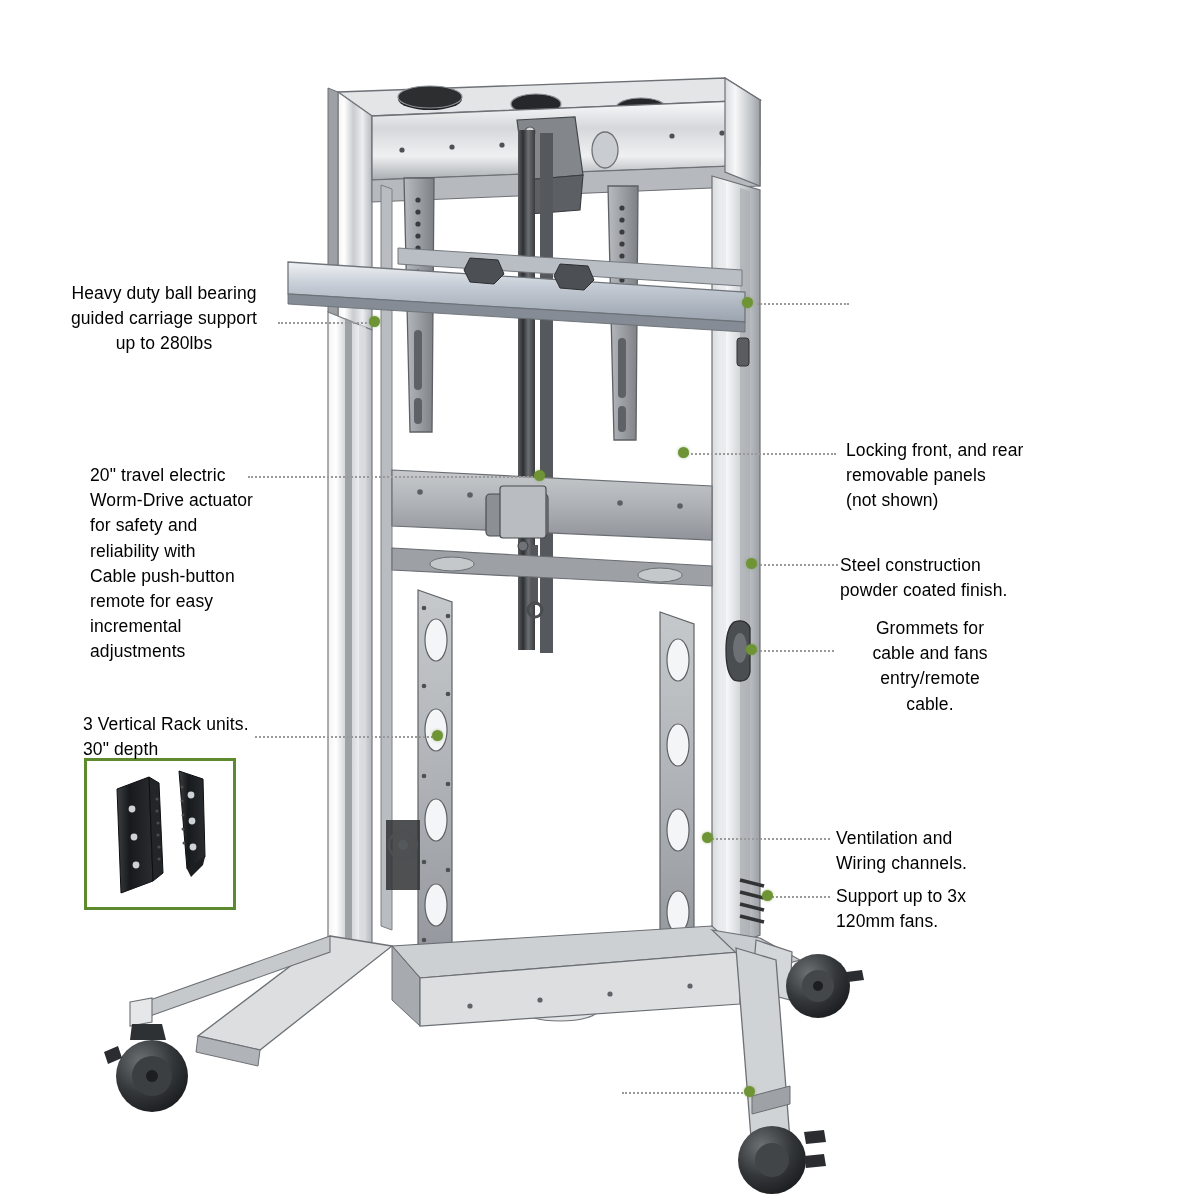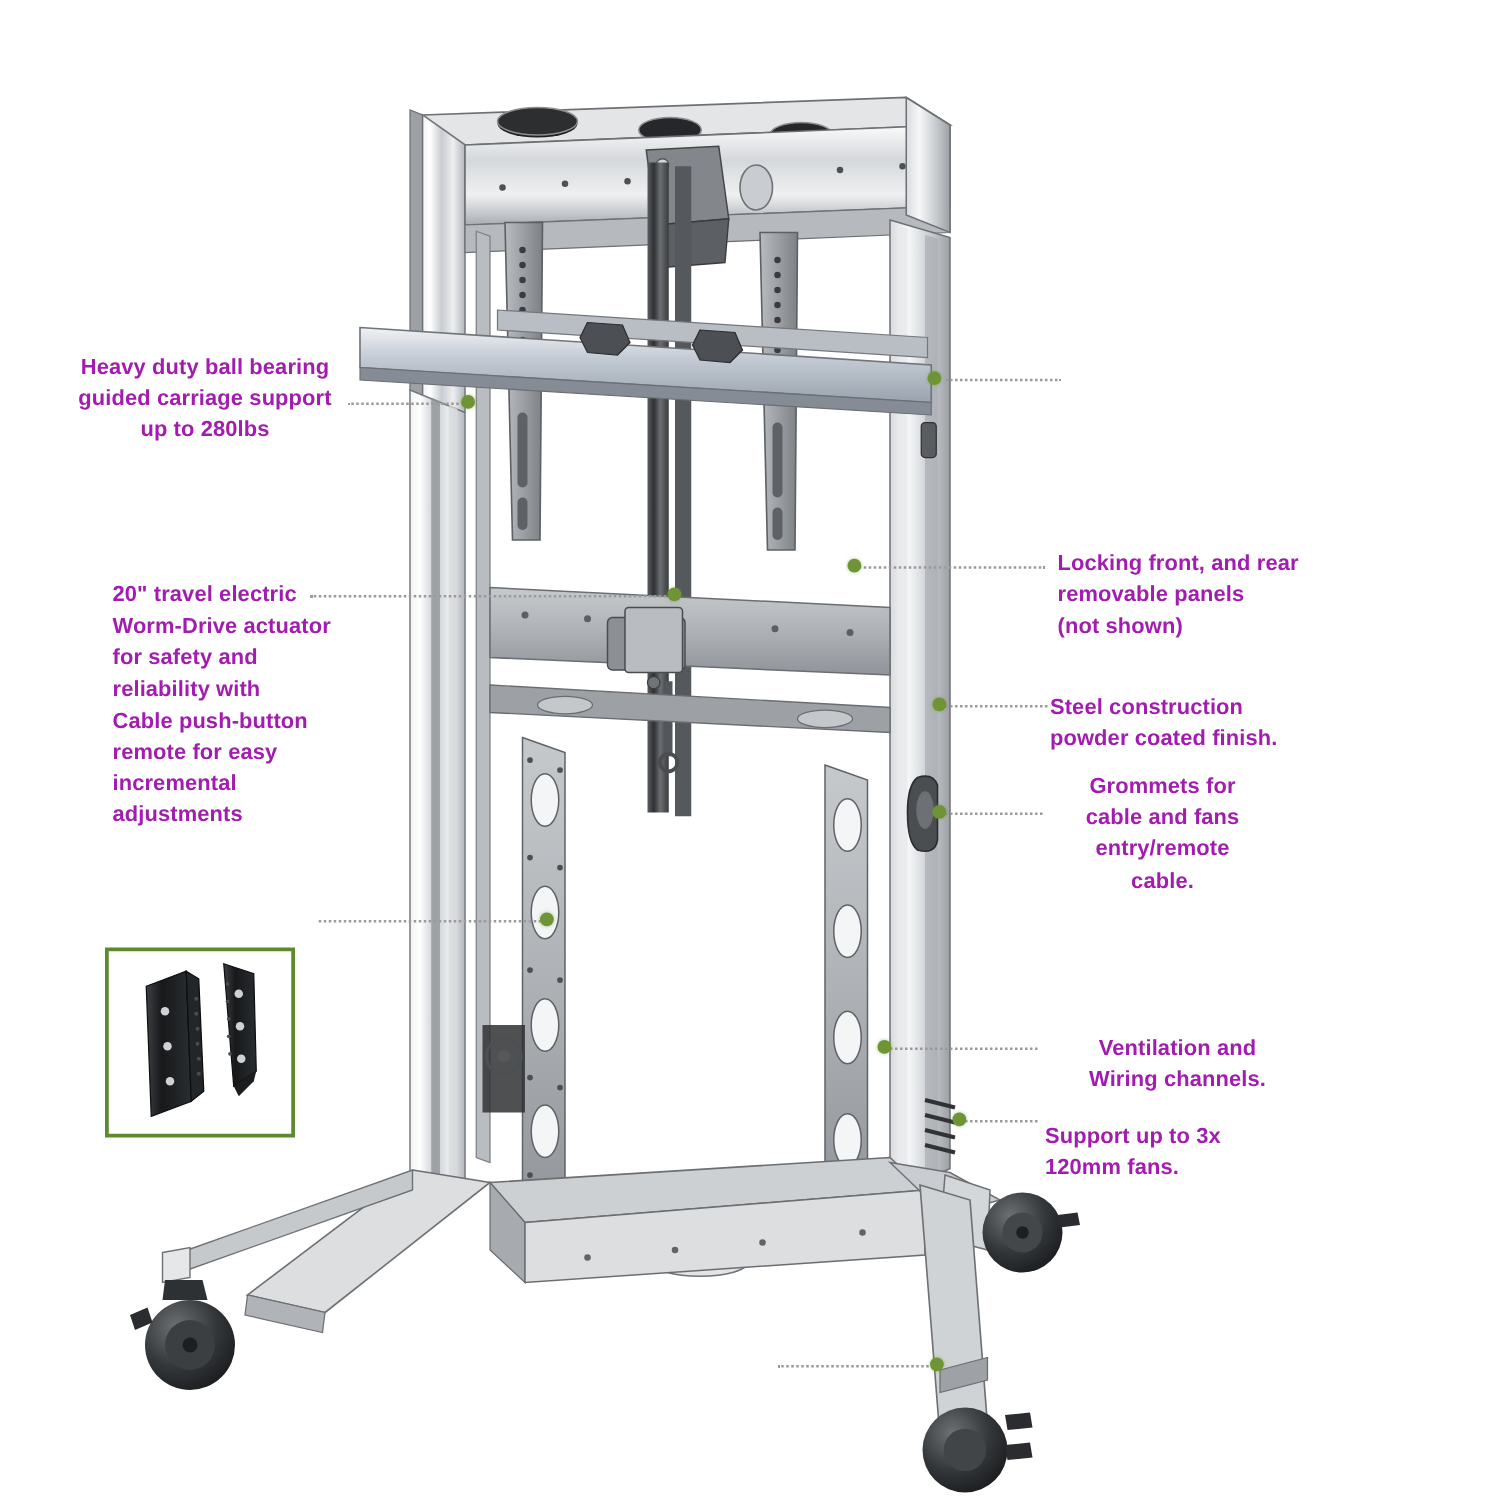--- a/index.html
+++ b/index.html
@@ -12,24 +12,24 @@
   }
   #page {
     position: relative;
     width: 1200px;
     height: 1200px;
     background: #ffffff;
     overflow: hidden;
   }
   .callout {
     position: absolute;
-    color: #a21caf;
+    color: #000000;
     font-size: 17.5px;
     line-height: 1.44;
-    font-weight: 700;
+    font-weight: 400;
     letter-spacing: 0.1px;
     white-space: pre-line;
   }
   .callout.center { text-align: center; }
   .callout.left   { text-align: left; }
 
   
   .leader {
     position: absolute;
     height: 0;
@@ -411,21 +411,23 @@
 
   <div class="callout left" style="left:846px; top:438px; width:216px;">Locking front, and rear
 removable panels
 (not shown)</div>
 
   <div class="callout center" style="left:838px; top:616px; width:184px;">Grommets for
 cable and fans
 entry/remote
 cable.</div>
 
-
-  <div class="callout left" style="left:836px; top:826px; width:212px;text-align:center;">Ventilation and
+  <div class="callout left" style="left:83px; top:712px; width:220px;">3 Vertical Rack units.
+30" depth</div>
+
+  <div class="callout left" style="left:836px; top:826px; width:212px;">Ventilation and
 Wiring channels.</div>
 
-  <div class="callout left" style="left:836px; top:884px; width:212px;margin-top:12px;">Support up to 3x
+  <div class="callout left" style="left:836px; top:884px; width:212px;">Support up to 3x
 120mm fans.</div>
 
 
 </div>
 
 </body></html>

